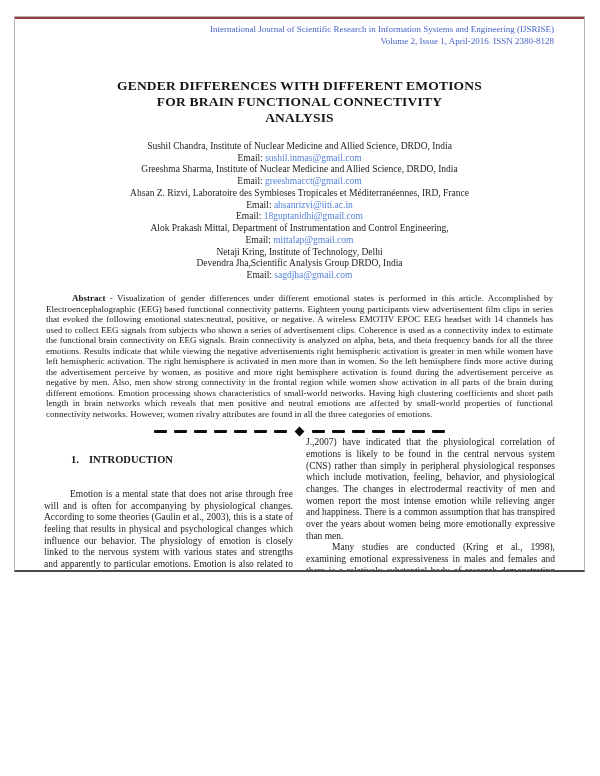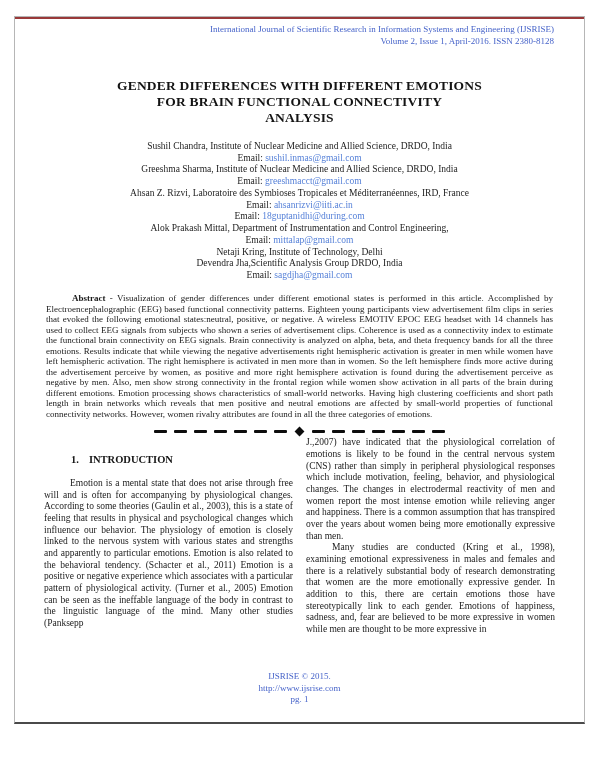--- a/index.html
+++ b/index.html
@@ -1,36 +1,36 @@
 <!DOCTYPE html>
 <html><head>
 <meta charset="utf-8">
 <style>
   html,body{margin:0;padding:0;background:#ffffff;}
   body{width:600px;height:776px;position:relative;font-family:"Liberation Serif","DejaVu Serif",serif;color:#1c1c1c;}
   .page{
-    position:absolute;left:14px;top:16px;width:571px;height:708px;
+    position:absolute;left:14px;top:16px;width:571px;height:556px;
     box-sizing:border-box;background:#ffffff;
     border:1px solid #b6b6b6;border-bottom:2px solid #4a4a4a;
     display:flex;flex-direction:column;overflow:hidden;
   }
   .top-rule{height:2px;background:#993939;width:100%;flex:0 0 auto;}
   .jheader{text-align:right;padding:5px 30px 0 30px;color:#4663c9;font-size:9px;line-height:1.28;}
   .title{margin-top:31px;text-align:center;font-weight:bold;font-size:13.5px;line-height:1.18;color:#141414;letter-spacing:.2px;}
   .authors{margin-top:15px;text-align:center;font-size:9.5px;line-height:1.24;color:#1c1c1c;}
   .email-link{color:#5580d8;}
   .abstract{margin:11px 31px 0 31px;font-size:9px;line-height:1.17;text-align:justify;text-indent:26px;color:#1a1a1a;}
   .keywords{margin:1px 31px 0 31px;font-size:9px;line-height:1.2;text-indent:26px;text-align:left;color:#1a1a1a;}
   .b{font-weight:bold;}
   .divider{display:flex;justify-content:center;align-items:center;gap:7px;margin:9px 0 2px 0;flex:0 0 auto;}
   .dash{width:13px;height:3.5px;background:#0d0d0d;border-radius:1px;}
   .diamond{width:7px;height:7px;background:#0d0d0d;transform:rotate(45deg);margin:0 2px;}
   .columns{display:flex;gap:13px;margin:0 29px;flex:0 0 auto;}
   .col{width:50%;font-size:9.5px;line-height:1.23;text-align:justify;color:#1a1a1a;}
-  .intro-heading{font-weight:bold;font-size:10.5px;margin:17px 0 11px 27px;color:#141414;}
+  .intro-heading{font-weight:bold;font-size:10.5px;margin:17px 0 22px 27px;color:#141414;}
   .intro-heading .num{margin-right:10px;}
   .col p{margin:0;}
   .col p.indent{text-indent:26px;}
   .pfooter{margin-top:auto;text-align:center;font-size:9px;line-height:1.3;color:#4663c9;padding-bottom:16px;}
   .pfooter .url{color:#4663c9;}
 </style>
 </head>
 <body>
 
 <div class="page">
@@ -48,21 +48,21 @@
     <div>ANALYSIS</div>
   </div>
 
   <div class="authors">
     <div>Sushil Chandra, Institute of Nuclear Medicine and Allied Science, DRDO, India</div>
     <div><span>Email: </span><span class="email-link">sushil.inmas@gmail.com</span></div>
     <div>Greeshma Sharma, Institute of Nuclear Medicine and Allied Science, DRDO, India</div>
     <div><span>Email: </span><span class="email-link">greeshmacct@gmail.com</span></div>
     <div>Ahsan Z. Rizvi, Laboratoire des Symbioses Tropicales et Méditerranéennes, IRD, France</div>
     <div><span>Email: </span><span class="email-link">ahsanrizvi@iiti.ac.in</span></div>
-    <div><span>Email: </span><span class="email-link">18guptanidhi@during.com</span></div>
+    <div><span>Email: </span><span class="email-link">18guptanidhi@gmail.com</span></div>
     <div>Alok Prakash Mittal, Department of Instrumentation and Control Engineering,</div>
     <div><span>Email: </span><span class="email-link">mittalap@gmail.com</span></div>
     <div>Netaji Kring, Institute of Technology, Delhi</div>
     <div>Devendra Jha,Scientific Analysis Group DRDO, India</div>
     <div><span>Email: </span><span class="email-link">sagdjha@gmail.com</span></div>
   </div>
 
   <div class="abstract">
     <span class="b">Abstract</span><span> - Visualization of gender differences under different emotional states is performed in this article. Accomplished by Electroencephalographic (EEG) based functional connectivity patterns. Eighteen young participants view advertisement film clips in series that evoked the following emotional states:neutral, positive, or negative. A wireless EMOTIV EPOC EEG headset with 14 channels has used to collect EEG signals from subjects who shown a series of advertisement clips. Coherence is used as a connectivity index to estimate the functional brain connectivity on EEG signals. Brain connectivity is analyzed on alpha, beta, and theta frequency bands for all the three emotions. Results indicate that while viewing the negative advertisements right hemispheric activation is greater in men while women have left hemispheric activation. The right hemisphere is activated in men more than in women. So the left hemisphere finds more active during the advertisement perceive by women, as positive and more right hemisphere activation is found during the advertisement perceive as negative by men. Also, men show strong connectivity in the frontal region while women show activation in all parts of the brain during different emotions. Emotion processing shows characteristics of small-world networks. Having high clustering coefficients and short path length in brain networks which reveals that men positive and neutral emotions are affected by small-world properties of functional connectivity networks. However, women rivalry attributes are found in all the three categories of emotions.</span>
   </div>

